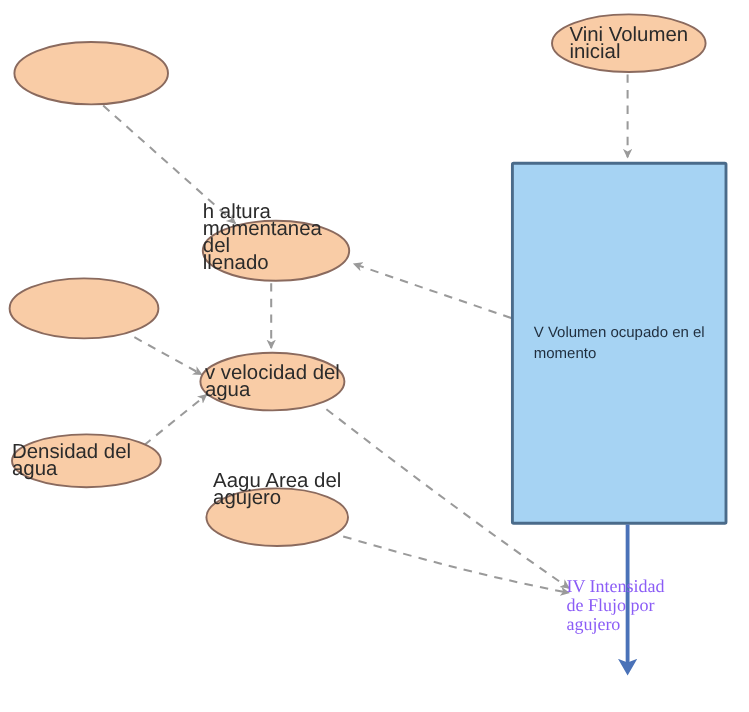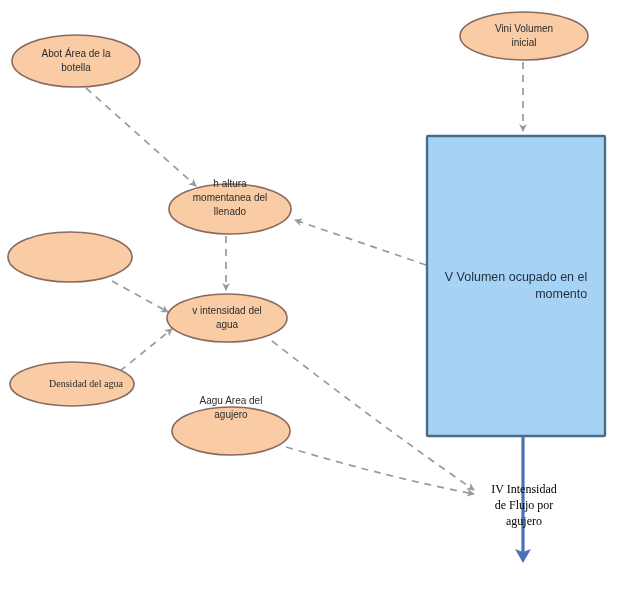--- a/index.html
+++ b/index.html
@@ -22,46 +22,44 @@
     left: 0;
     top: 0;
     width: 624px;
     height: 593px;
   }
   .node-label {
     position: absolute;
     display: flex;
     align-items: center;
     justify-content: center;
-    text-align: center;
     color: #2b2b2b;
     font-family: "Liberation Sans", sans-serif;
-    font-size: 10px;
+    font-size: 17px;
     line-height: 14px;
     pointer-events: none;
     white-space: pre-line;
   }
   .box-label {
     position: absolute;
     display: flex;
     align-items: center;
     justify-content: center;
-    text-align: right;
+    text-align: left;
     color: #1f2d3d;
     font-family: "Liberation Sans", sans-serif;
     font-size: 12.5px;
     line-height: 17px;
     white-space: pre-line;
   }
   .flow-label {
     position: absolute;
-    text-align: center;
-    color: #000000;
+    color: #8b5cf6;
     font-family: "Liberation Serif", serif;
-    font-size: 12px;
+    font-size: 15px;
     line-height: 16px;
     white-space: pre-line;
   }
 </style>
 </head>
 <body>
 
 <div id="canvas">
 
   <svg id="diagram-svg" viewBox="0 0 624 593" xmlns="http://www.w3.org/2000/svg">
@@ -93,31 +91,29 @@
       <ellipse cx="76" cy="61" rx="64" ry="26"></ellipse>
       <ellipse cx="70" cy="257" rx="62" ry="25"></ellipse>
       <ellipse cx="72" cy="384" rx="62" ry="22"></ellipse>
       <ellipse cx="230" cy="209" rx="61" ry="25"></ellipse>
       <ellipse cx="227" cy="318" rx="60" ry="24"></ellipse>
       <ellipse cx="231" cy="431" rx="59" ry="24"></ellipse>
       <ellipse cx="524" cy="36" rx="64" ry="24"></ellipse>
     </g>
   </svg>
 
-  <div class="node-label" style="left:12px;  top:35px;  width:128px; height:52px;">Abot Área de la
-botella</div>
 
 
-  <div class="node-label" style="left:24px;  top:362px; width:124px; height:44px;font-family:Liberation Serif, serif;">Densidad del agua</div>
+  <div class="node-label" style="left:10px;  top:362px; width:124px; height:44px;">Densidad del agua</div>
 
   <div class="node-label" style="left:169px; top:173px; width:122px; height:50px;">h altura
 momentanea del
 llenado</div>
 
-  <div class="node-label" style="left:167px; top:294px; width:120px; height:48px;">v intensidad del
+  <div class="node-label" style="left:167px; top:294px; width:120px; height:48px;">v velocidad del
 agua</div>
 
   <div class="node-label" style="left:172px; top:384px; width:118px; height:48px;">Aagu Area del
 agujero</div>
 
   <div class="node-label" style="left:460px; top:12px;  width:128px; height:48px;">Vini Volumen
 inicial</div>
 
   <div class="box-label" style="left:437px; top:262px; width:158px; height:48px;">V Volumen ocupado en el
 momento</div>

